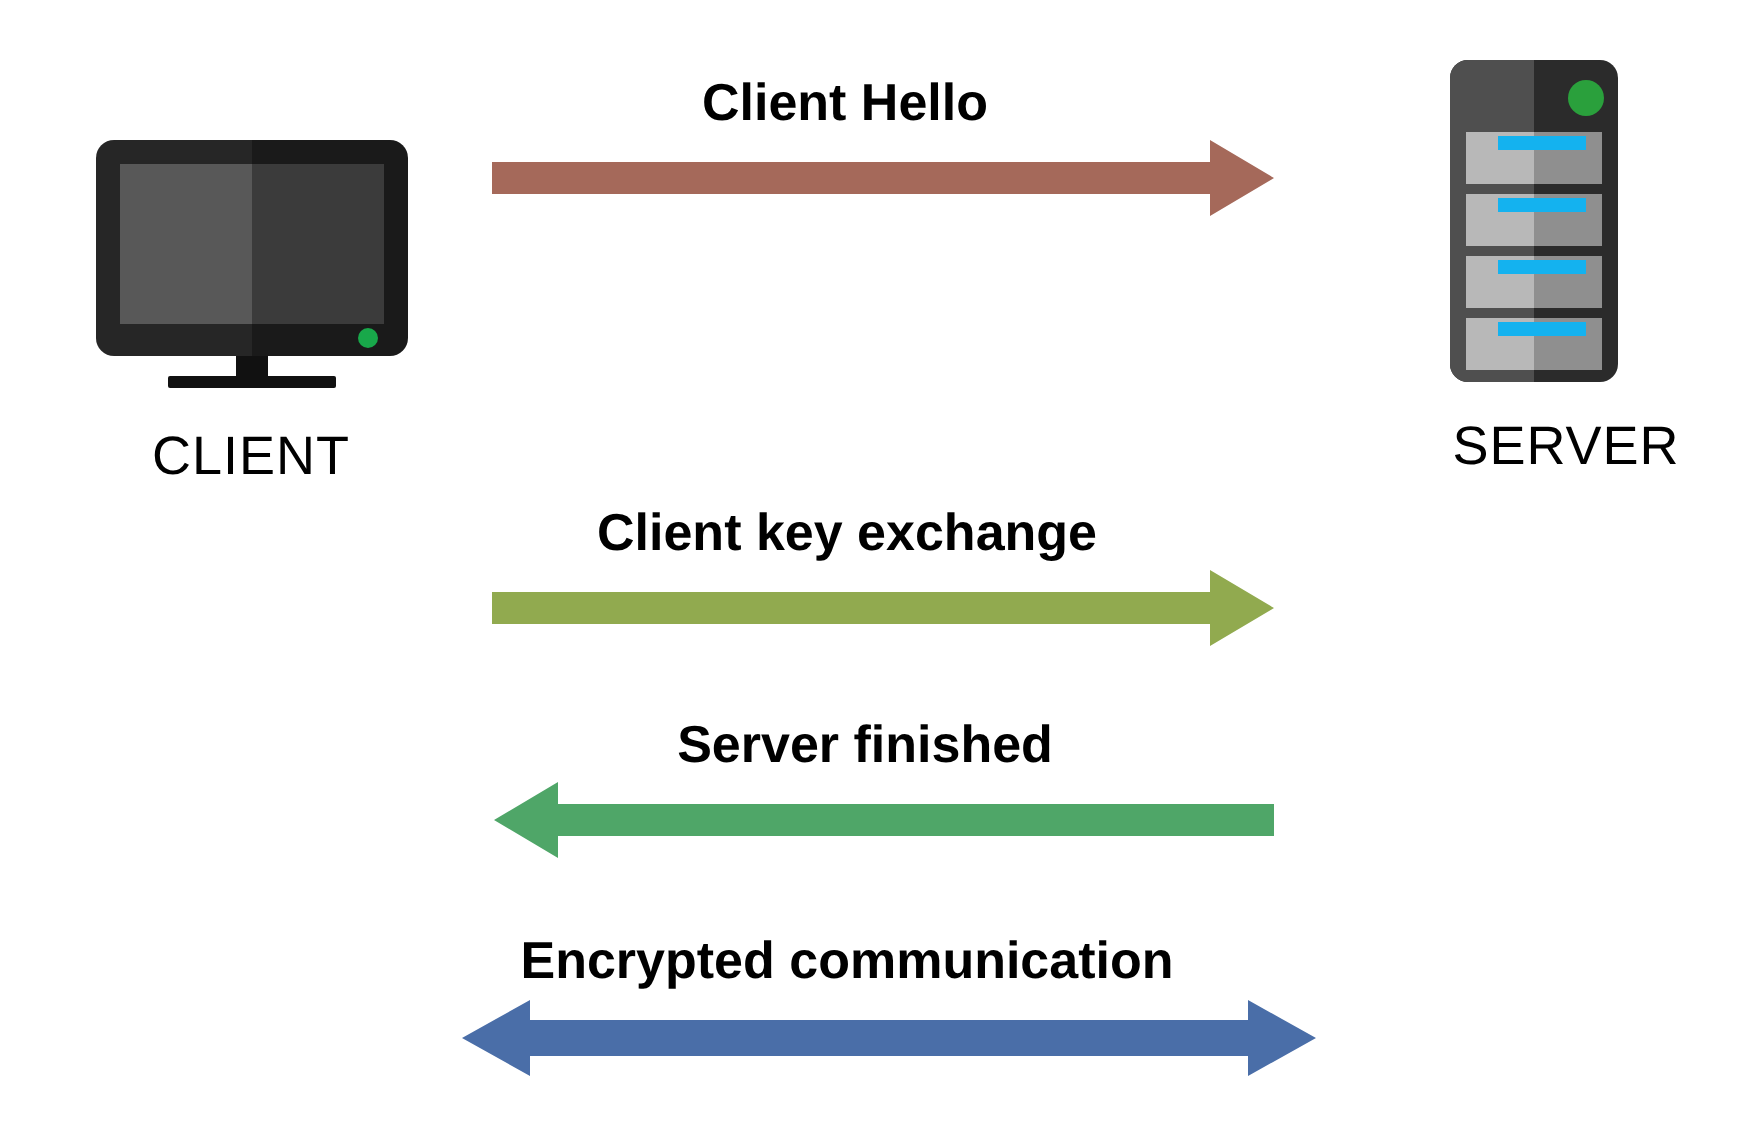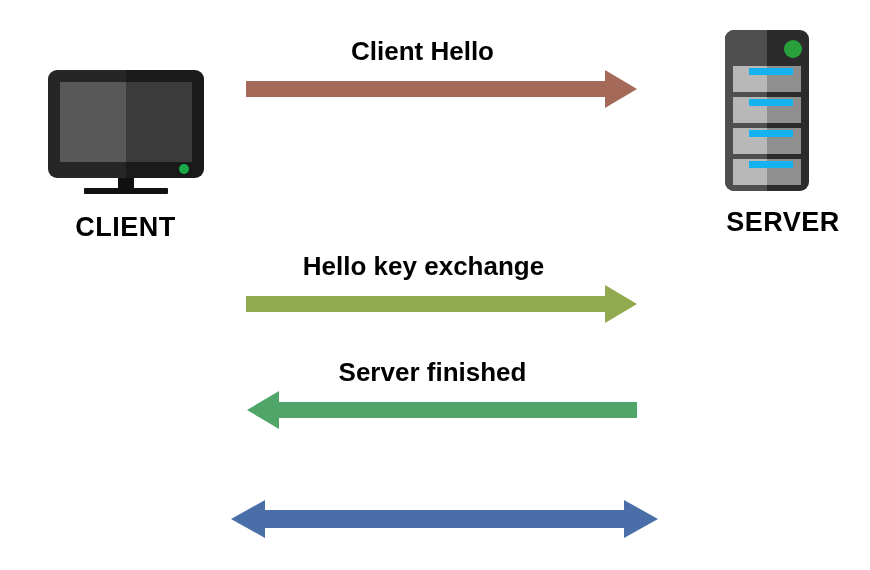--- a/index.html
+++ b/index.html
@@ -18,21 +18,21 @@
 
   
   .node {
     position: absolute;
     display: flex;
     flex-direction: column;
     align-items: center;
   }
   .node-label {
     font-family: "Liberation Sans", sans-serif;
-    font-weight: bold;
+    font-weight: normal;
     font-size: 27px;
     color: #000000;
     letter-spacing: 0.5px;
     white-space: nowrap;
   }
 
   
   #client-node { left: 28px; top: 68px; width: 195px; }
   #client-node .node-label { margin-top: 12px; }
 
@@ -144,32 +144,33 @@
 
   <div class="msg-row" id="row-0">
     <div class="msg-label">Client Hello</div>
     <svg class="msg-arrow" width="870" height="40" viewBox="0 0 870 40">
       <path d="M246 12 H605 V1 L637 20 L605 39 V28 H246 Z" fill="#a5695a"></path>
     </svg>
   </div>
 
 
   <div class="msg-row" id="row-2">
-    <div class="msg-label">Hello key exchange</div>
+    <div class="msg-label">Client key exchange</div>
     <svg class="msg-arrow" width="870" height="40" viewBox="0 0 870 40">
       <path d="M246 12 H605 V1 L637 20 L605 39 V28 H246 Z" fill="#91aa4f"></path>
     </svg>
   </div>
 
   <div class="msg-row" id="row-3">
     <div class="msg-label">Server finished</div>
     <svg class="msg-arrow" width="870" height="40" viewBox="0 0 870 40">
       <path d="M637 12 H279 V1 L247 20 L279 39 V28 H637 Z" fill="#4fa668"></path>
     </svg>
   </div>
 
   <div class="msg-row" id="row-4">
+    <div class="msg-label">Encrypted communication</div>
     <svg class="msg-arrow" width="870" height="44" viewBox="0 0 870 44">
       <path d="M231 21 L265 2 V12 H624 V2 L658 21 L624 40 V30 H265 V40 Z" fill="#4a6ea8"></path>
     </svg>
   </div>
 
 </div>
 
 </body></html>

